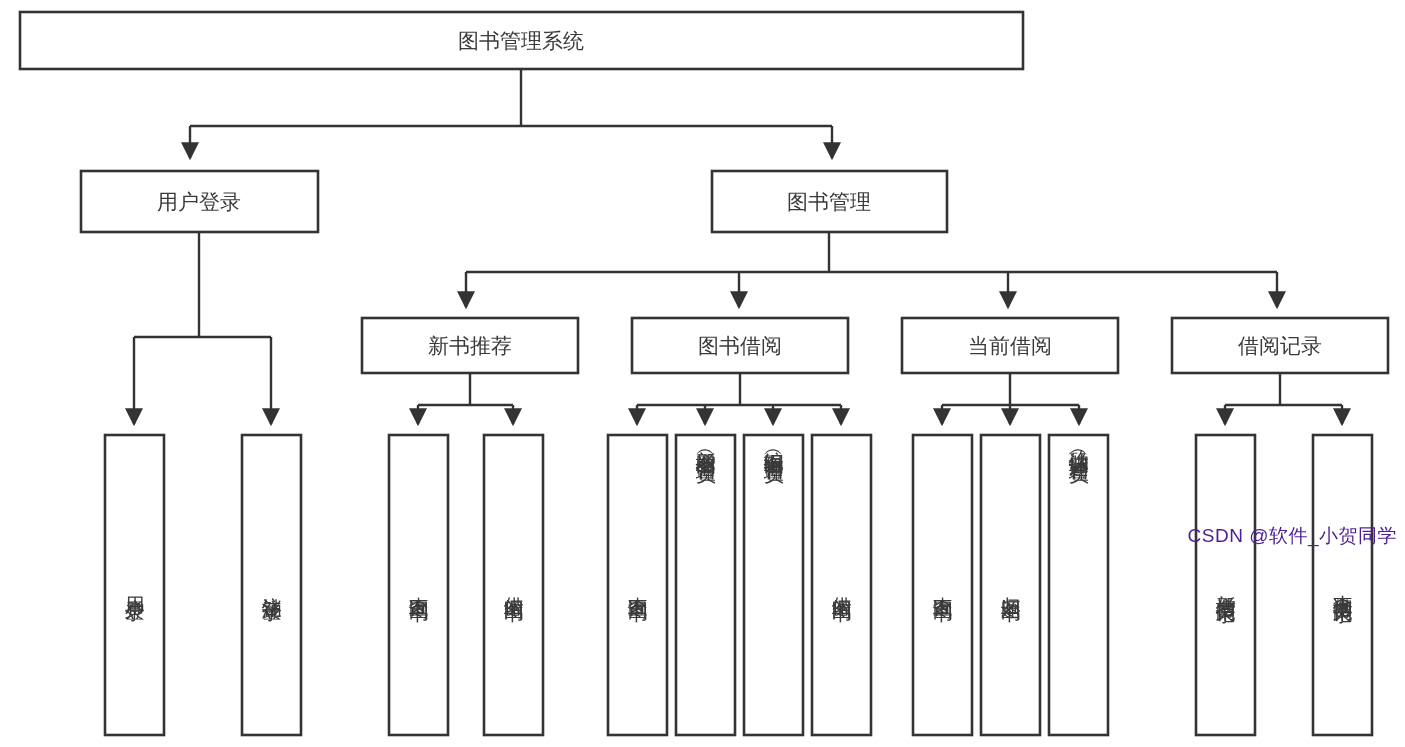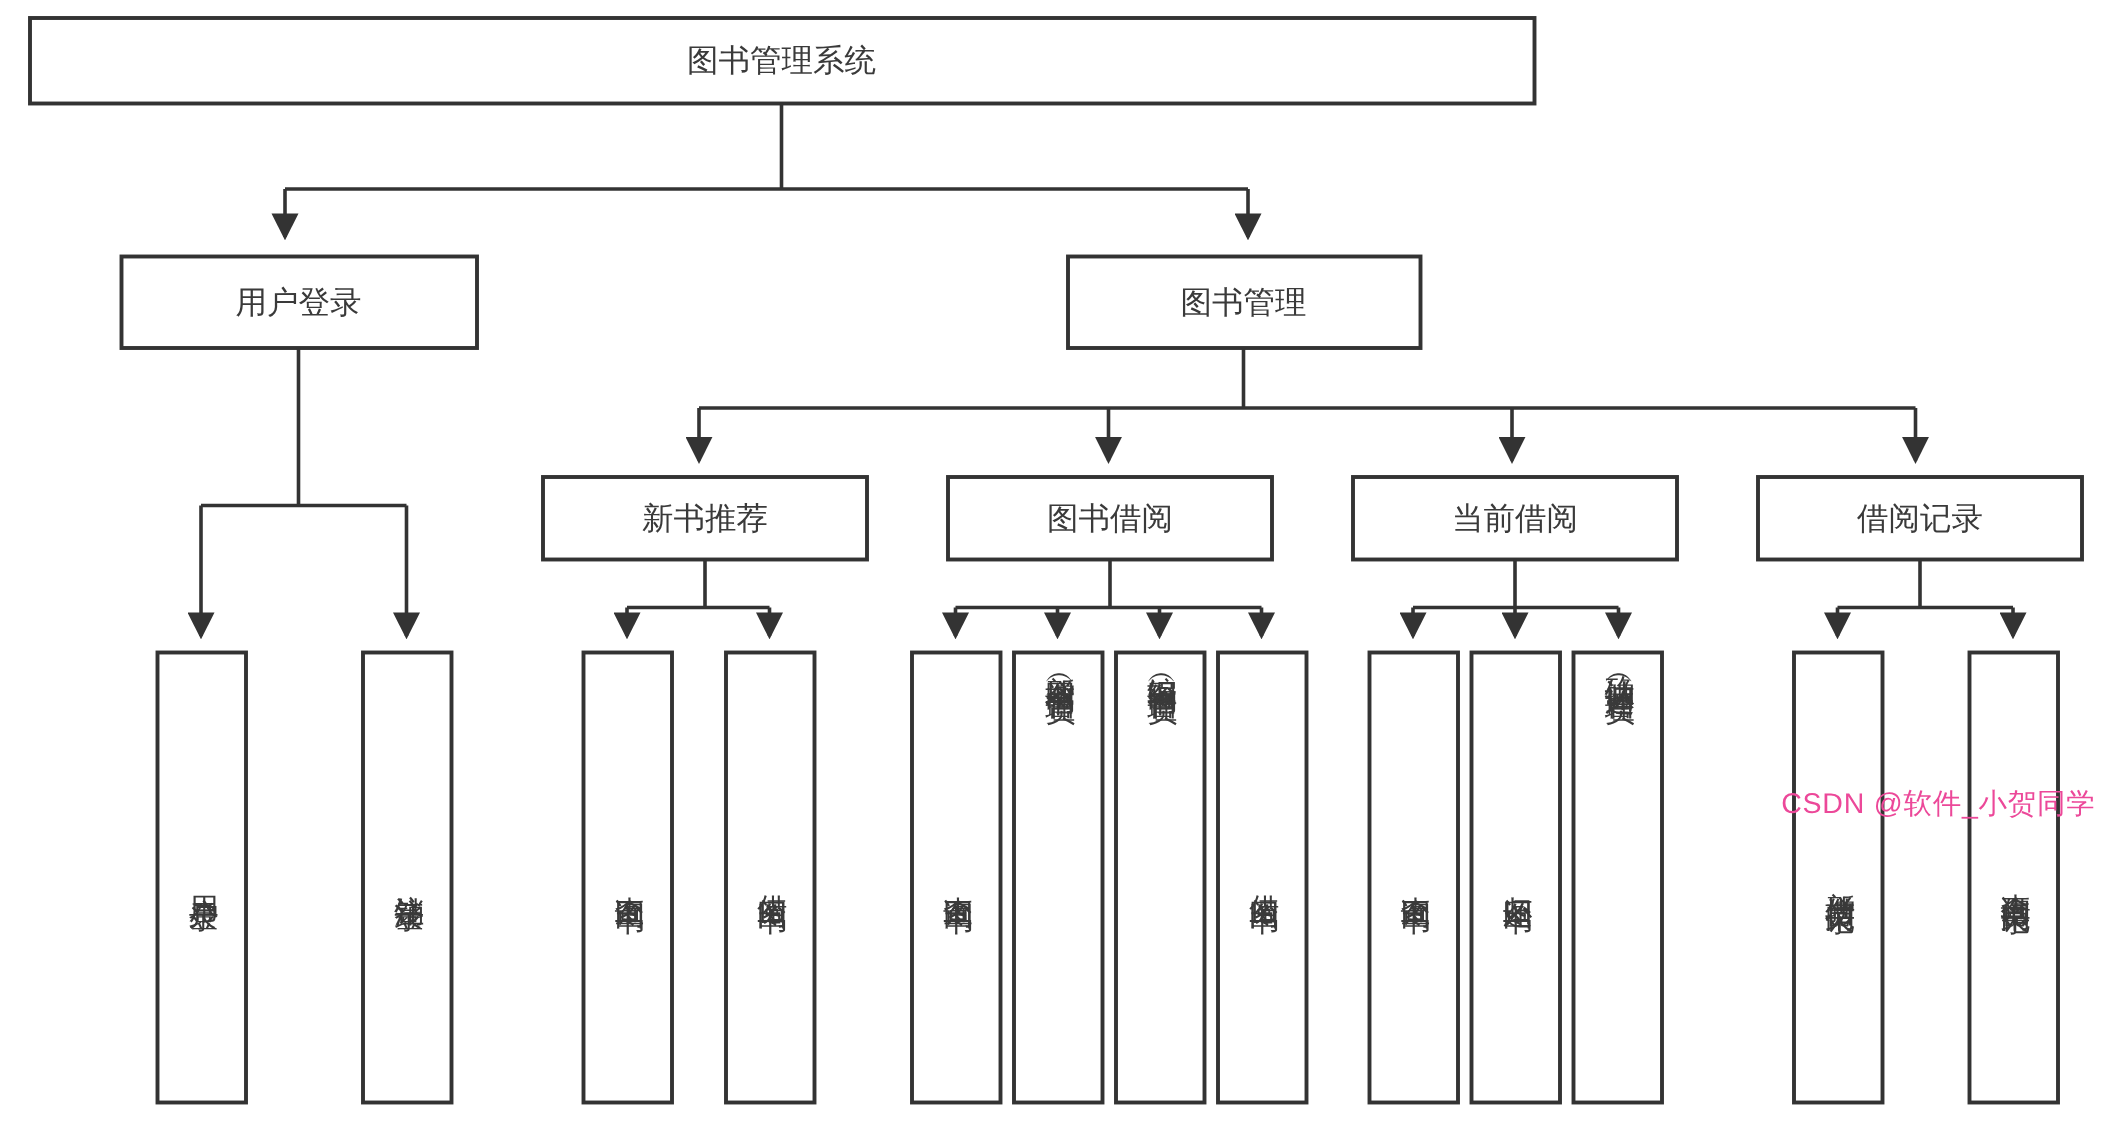--- a/index.html
+++ b/index.html
@@ -67,21 +67,21 @@
     letter-spacing: 2px;
     color: #3a3a3a;
     white-space: nowrap;
   }
   .watermark {
     position: absolute;
     right: 8px;
     bottom: 4px;
     font-family: "Liberation Sans", "DejaVu Sans", sans-serif;
     font-size: 19px;
-    color: #ec4899;
+    color: #4c1d95;
     letter-spacing: 0.5px;
     white-space: nowrap;
   }
 </style>
 </head>
 <body>
 
 <div id="diagram-root">
 
   <svg class="diagram" viewBox="0 0 1405 747" xmlns="http://www.w3.org/2000/svg">

